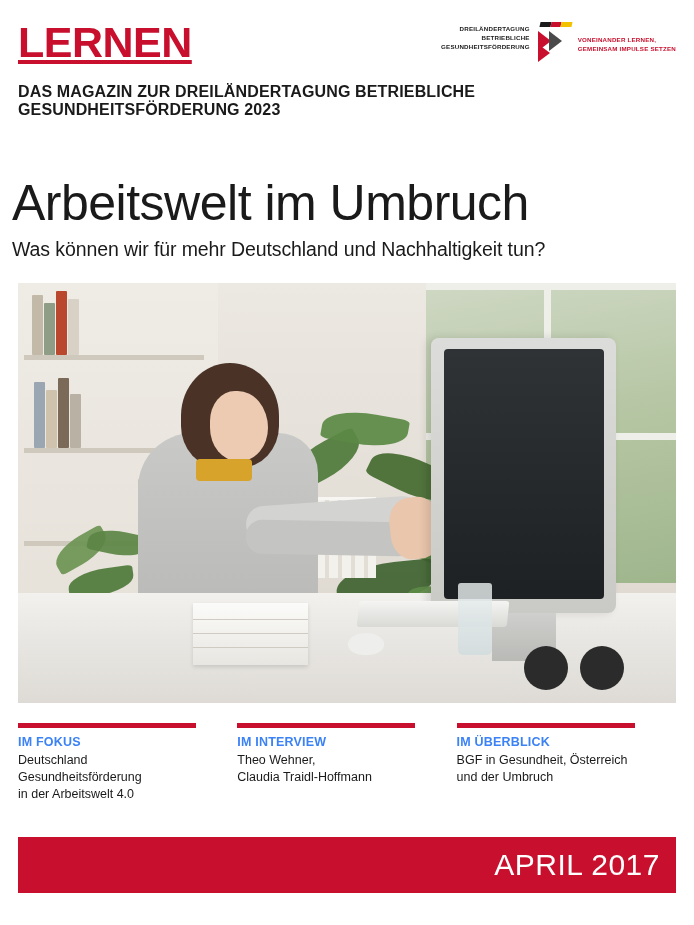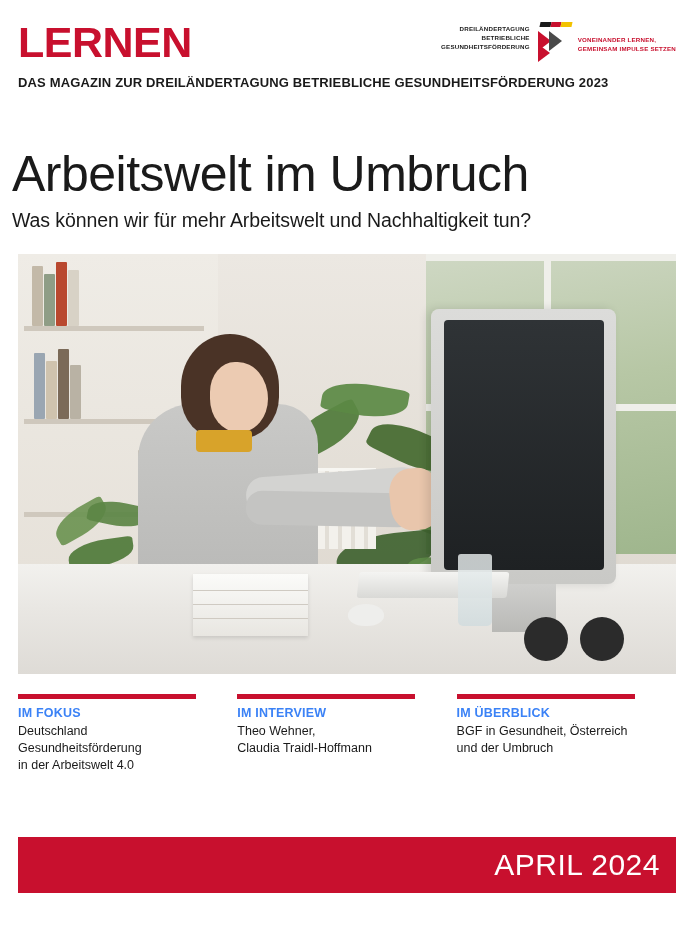--- a/index.html
+++ b/index.html
@@ -29,24 +29,24 @@
   }
   .mag-title {
     font-size: 43px;
     line-height: 0.96;
     font-weight: bold;
     letter-spacing: -0.5px;
     color: #c8102e;
     text-transform: uppercase;
     max-width: 420px;
   }
-  .mag-title .line2 { display: block; }
+  .mag-title .line2 { display: block; text-decoration: underline; }
   .mag-subtitle {
-    margin-top: 12px;
-    font-size: 13px;
+    margin-top: 20px;
+    font-size: 16px;
     font-weight: bold;
     letter-spacing: 0.15px;
     color: #1a1a1a;
     text-transform: uppercase;
   }
 
   
   .congress-logo {
     position: absolute;
     right: 18px;
@@ -365,21 +365,21 @@
       </div>
       <div class="logo-text-right">
         <div>VONEINANDER LERNEN,</div>
         <div>GEMEINSAM IMPULSE SETZEN</div>
       </div>
     </div>
   </div>
 
   <div class="headline-block">
     <div class="headline">Arbeitswelt im Umbruch</div>
-    <div class="subhead">Was können wir für mehr Arbeitswelt und Nachhaltigkeit tun?</div>
+    <div class="subhead">Was können wir für mehr Deutschland und Nachhaltigkeit tun?</div>
   </div>
 
   <div class="cover-photo">
     <div class="ph-wall"></div>
 
     <div class="ph-window">
       <div class="frame-v" style="left:118px;"></div>
       <div class="frame-h" style="top:150px;"></div>
       <div class="frame-h" style="top:0;"></div>
     </div>
@@ -464,16 +464,16 @@
     <div class="teaser">
       <div class="teaser-rule"></div>
       <div class="teaser-kicker">IM ÜBERBLICK</div>
       <div class="teaser-text">BGF in Gesundheit, Österreich</div>
       <div class="teaser-text">und der Umbruch</div>
     </div>
 
   </div>
 
   <div class="date-bar">
-    <div class="date-text">APRIL 2024</div>
+    <div class="date-text">APRIL 2017</div>
   </div>
 
 </div>
 
 </body></html>

